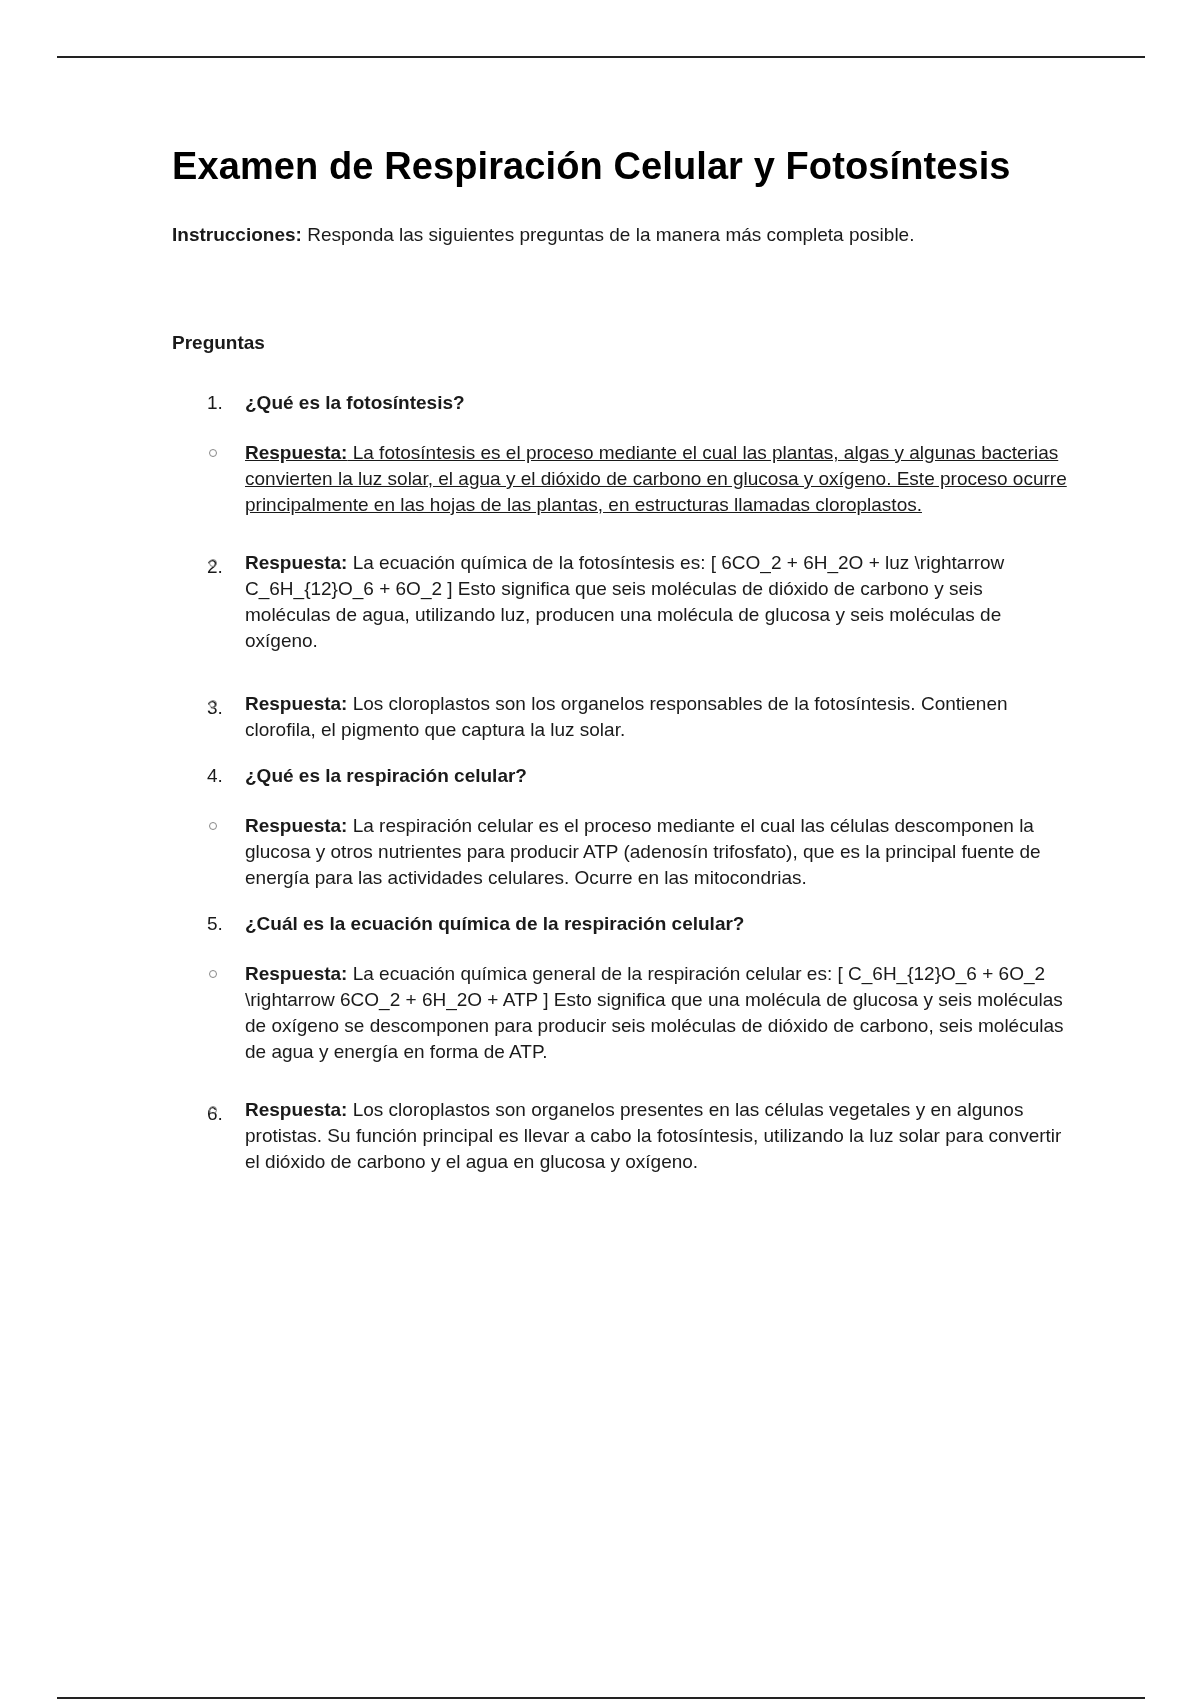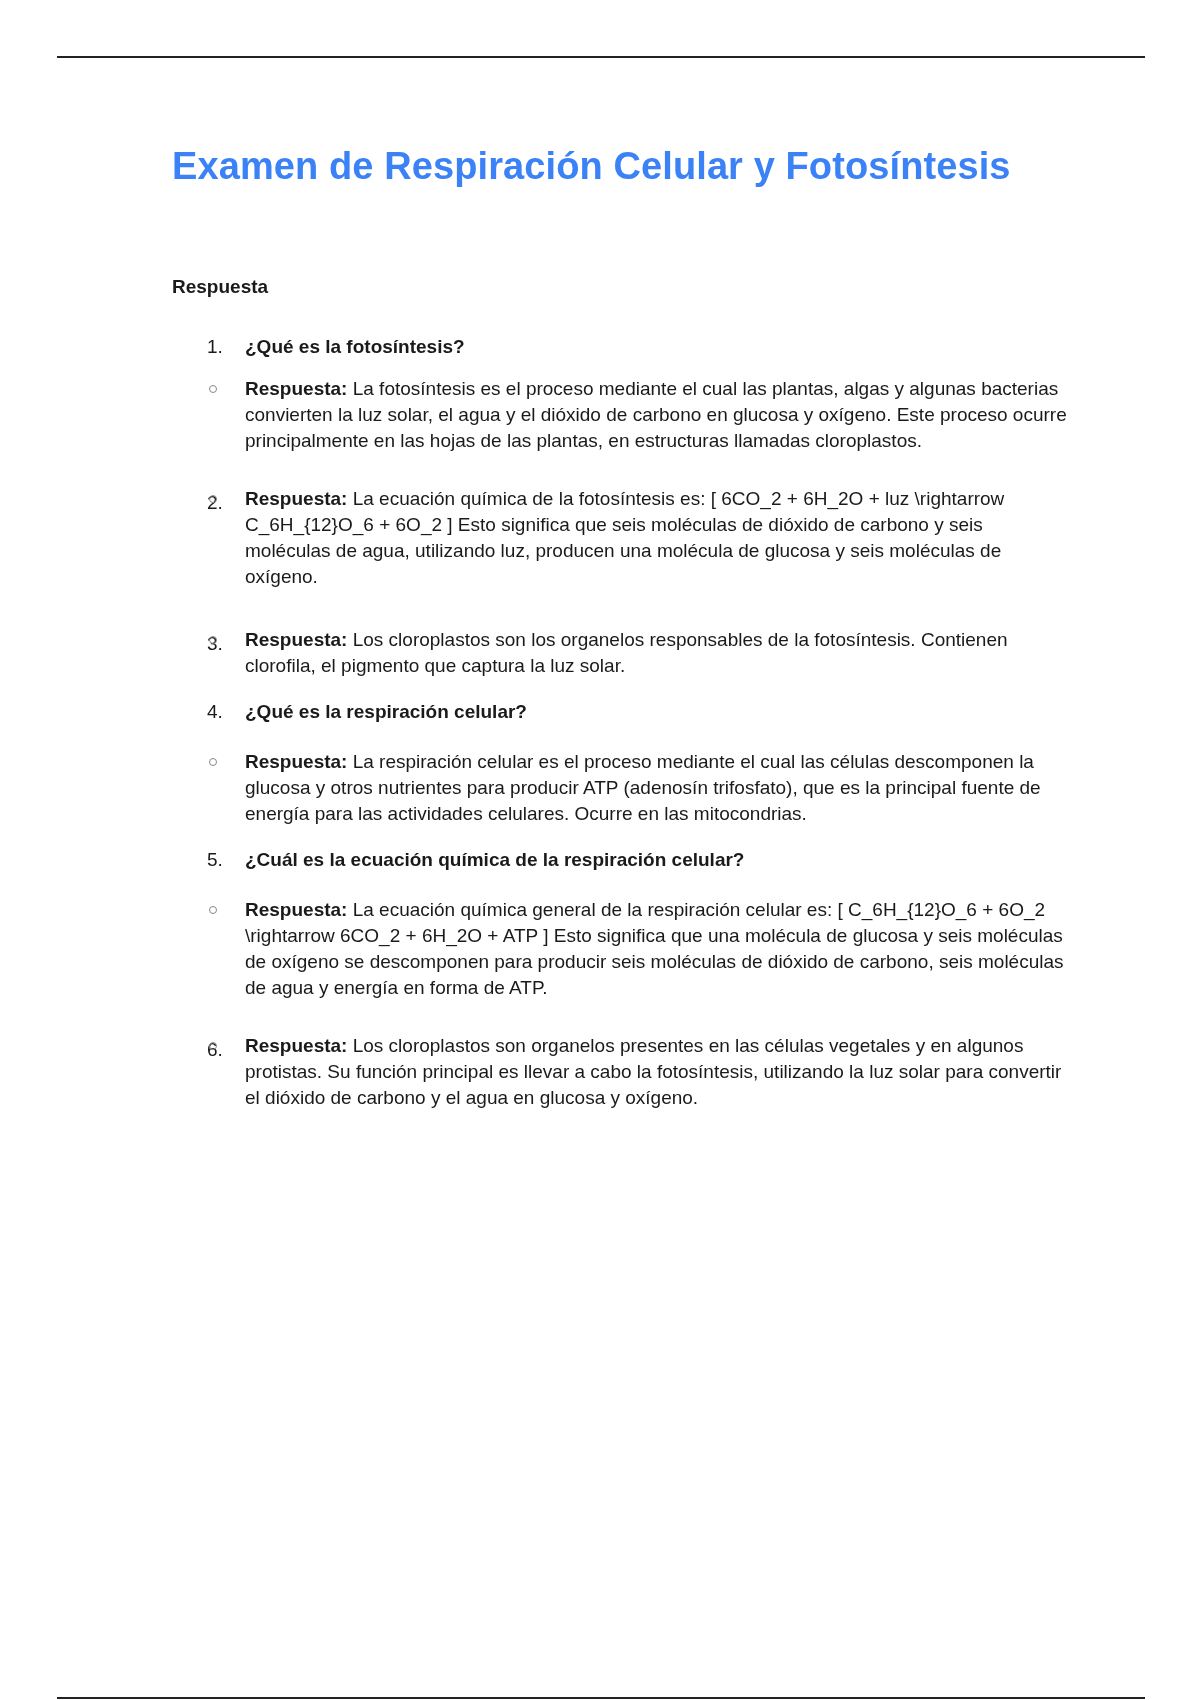--- a/index.html
+++ b/index.html
@@ -6,21 +6,21 @@
   body {
     width: 1200px; height: 1700px; position: relative; overflow: hidden;
     font-family: "Liberation Sans", sans-serif; color: #1a1a1a;
   }
   .rule { position: absolute; left: 57px; width: 1088px; height: 2px; background: #222; }
   .rule.top { top: 56px; }
   .rule.bottom { top: 1697px; }
   .page { position: absolute; left: 172px; top: 140px; width: 900px; }
   h1 {
     margin: 0; font-size: 38px; font-weight: bold; letter-spacing: 0.1px;
-    color: #3b82f6; line-height: 52px;
+    color: #000000; line-height: 52px;
   }
   .instructions { margin-top: 30px; font-size: 19px; line-height: 26px; }
   .instructions b { font-weight: bold; }
   .section-title { margin-top: 82px; font-size: 19px; font-weight: bold; line-height: 26px; }
   .q-list { margin: 0; padding: 0; list-style: none; }
   .q {
     position: relative; padding-left: 73px; font-size: 19px; font-weight: bold;
     line-height: 34px;
   }
   .q-num { position: absolute; left: 35px; top: 0; font-weight: normal; }
@@ -36,28 +36,31 @@
   .item { margin-bottom: 12px; }
 </style>
 </head>
 <body>
 
 <div class="rule top"></div>
 
 <div class="page">
   <h1>Examen de Respiración Celular y Fotosíntesis</h1>
 
+  <div class="instructions">
+    <b>Instrucciones:</b><span> Responda las siguientes preguntas de la manera más completa posible.</span>
+  </div>
 
-  <div class="section-title">Respuesta</div>
+  <div class="section-title">Preguntas</div>
 
   <div class="q-list" style="margin-top:30px;">
 
     <div class="item">
       <div class="q"><span class="q-num">1.</span><span>¿Qué es la fotosíntesis?</span></div>
-      <div class="ans" style="margin-top:12px;"><span class="bullet"></span><b>Respuesta:</b><span> La fotosíntesis es el proceso mediante el cual las plantas, algas y algunas bacterias convierten la luz solar, el agua y el dióxido de carbono en glucosa y oxígeno. Este proceso ocurre principalmente en las hojas de las plantas, en estructuras llamadas cloroplastos.</span></div>
+      <div class="ans" style="margin-top:20px;text-decoration:underline;"><span class="bullet"></span><b>Respuesta:</b><span> La fotosíntesis es el proceso mediante el cual las plantas, algas y algunas bacterias convierten la luz solar, el agua y el dióxido de carbono en glucosa y oxígeno. Este proceso ocurre principalmente en las hojas de las plantas, en estructuras llamadas cloroplastos.</span></div>
     </div>
 
     <div class="item" style="margin-top:16px;">
       <div class="q"><span class="q-num">2.</span></div>
       <div class="ans" style="margin-top:32px;"><span class="bullet"></span><b>Respuesta:</b><span> La ecuación química de la fotosíntesis es: [ 6CO_2 + 6H_2O + luz \rightarrow C_6H_{12}O_6 + 6O_2 ] Esto significa que seis moléculas de dióxido de carbono y seis moléculas de agua, utilizando luz, producen una molécula de glucosa y seis moléculas de oxígeno.</span></div>
     </div>
 
     <div class="item" style="margin-top:16px;">
       <div class="q"><span class="q-num">3.</span></div>
       <div class="ans" style="margin-top:37px;"><span class="bullet"></span><b>Respuesta:</b><span> Los cloroplastos son los organelos responsables de la fotosíntesis. Contienen clorofila, el pigmento que captura la luz solar.</span></div>

